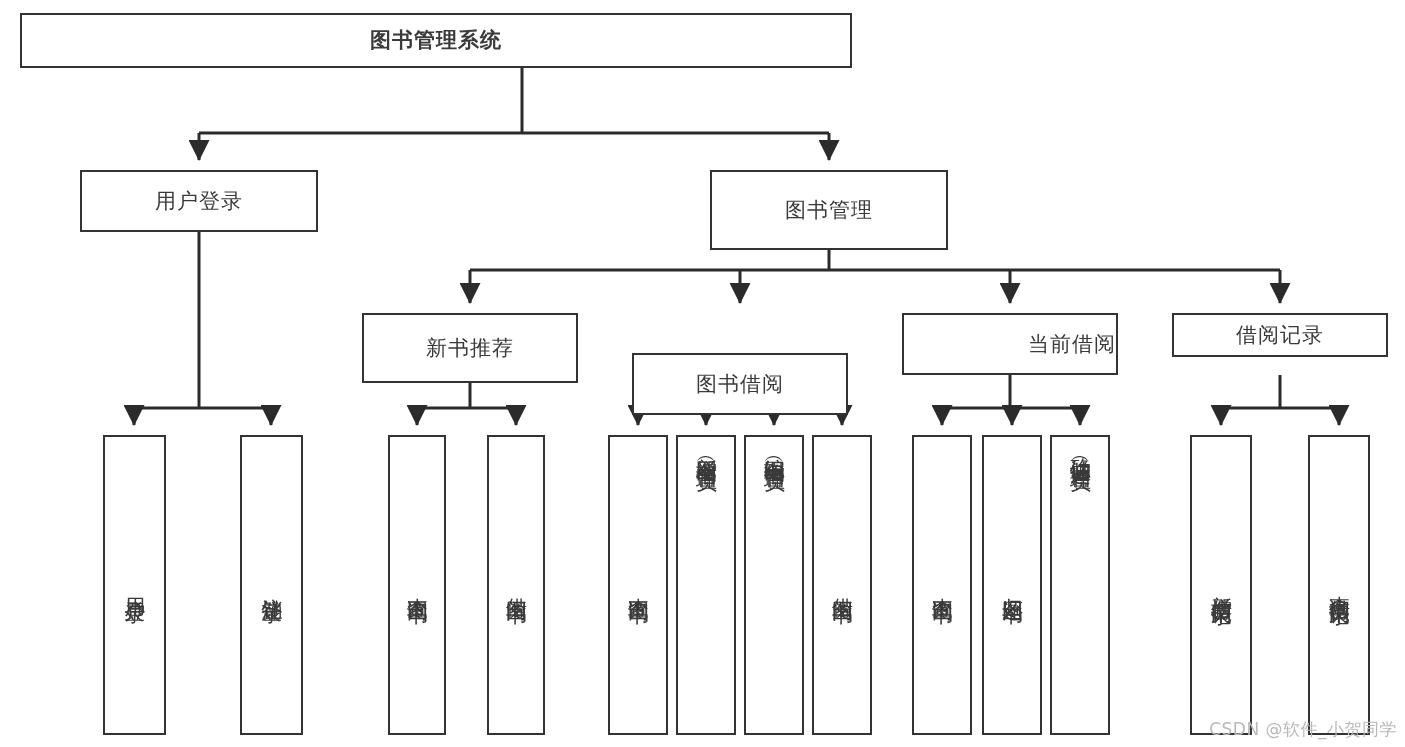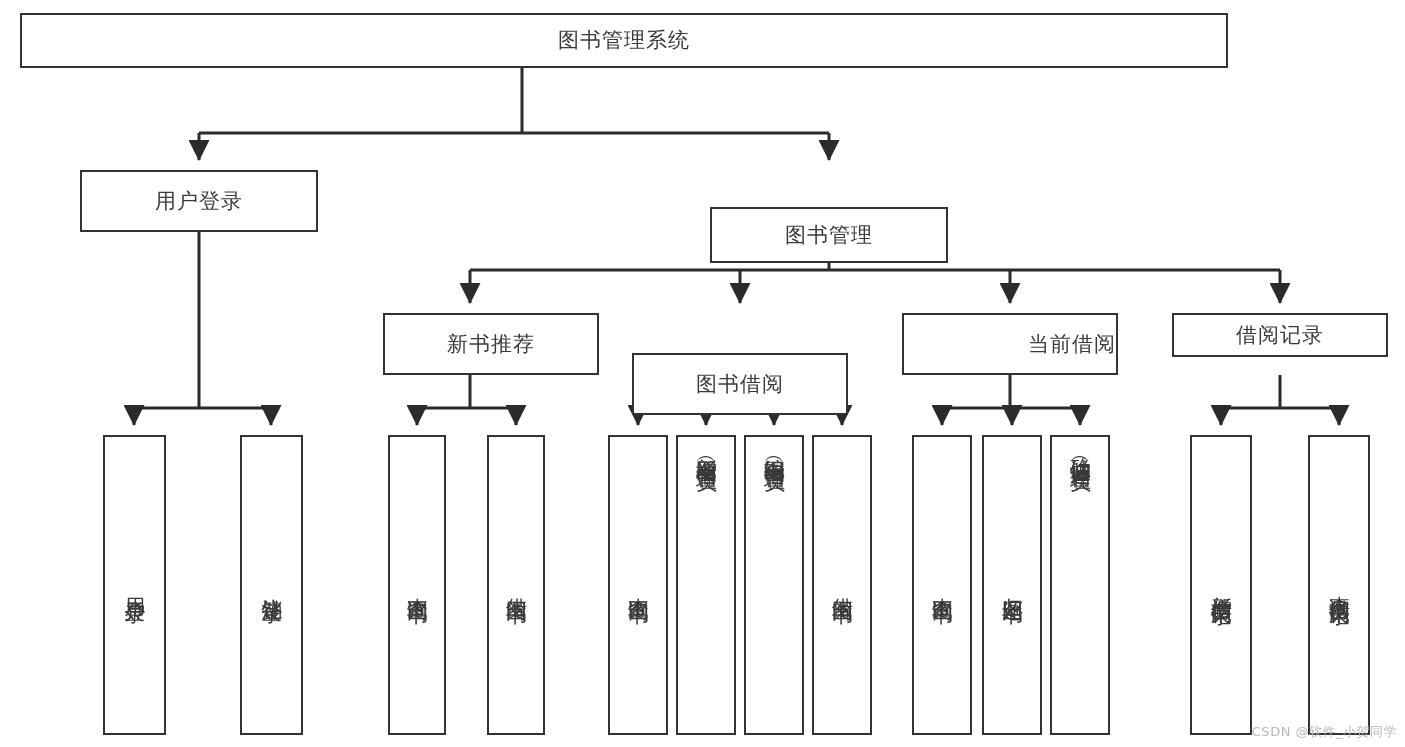--- a/index.html
+++ b/index.html
@@ -7,21 +7,21 @@
   #stage{position:relative;width:1405px;height:747px;background:#ffffff;overflow:hidden;}
   #edges{position:absolute;left:0;top:0;width:1405px;height:747px;}
   .node{position:absolute;box-sizing:border-box;background:#ffffff;border:2px solid #333333;
         display:flex;align-items:center;justify-content:center;}
   .node .lbl{color:#3a3a3a;font-size:21px;letter-spacing:1px;line-height:1.15;text-align:center;}
   .node.leaf{display:flex;align-items:center;justify-content:center;}
   .node.leaf .lbl{writing-mode:vertical-rl;text-orientation:upright;
         font-size:21px;line-height:1.38;letter-spacing:2px;text-align:center;white-space:nowrap;}
   .node.leaf.align-top{align-items:flex-start;}
   .node.leaf.align-top .lbl{padding-top:4px;}
-  #watermark{position:absolute;right:8px;bottom:6px;color:#b9b9b9;font-size:13px;
+  #watermark{position:absolute;right:8px;bottom:6px;color:#b9b9b9;font-size:17px;
         letter-spacing:0.5px;white-space:nowrap;pointer-events:none;}
 </style>
 </head>
 <body>
 
 <div id="stage">
 
   <svg id="edges" viewBox="0 0 1405 747">
     <defs>
       <marker id="arrow" viewBox="0 0 10 10" refX="9.5" refY="5" markerWidth="7" markerHeight="7" orient="auto-start-reverse">
@@ -66,32 +66,32 @@
       <path d="M 1012 408 L 1012 425" marker-end="url(#arrow)"></path>
       <path d="M 1080 408 L 1080 425" marker-end="url(#arrow)"></path>
 
       <path d="M 1280 375 L 1280 408"></path>
       <path d="M 1221 408 L 1339 408"></path>
       <path d="M 1221 408 L 1221 425" marker-end="url(#arrow)"></path>
       <path d="M 1339 408 L 1339 425" marker-end="url(#arrow)"></path>
     </g>
   </svg>
 
-  <div class="node" style="left:20px;top:13px;width:1208px;height:55px;">
+  <div class="node" style="left:20px;top:13px;width:832px;height:55px;font-weight:bold;">
     <span class="lbl">图书管理系统</span>
   </div>
 
   <div class="node" style="left:80px;top:170px;width:238px;height:62px;">
     <span class="lbl">用户登录</span>
   </div>
-  <div class="node" style="left:710px;top:170px;width:238px;height:56px;margin-top:37px;">
+  <div class="node" style="left:710px;top:170px;width:238px;height:80px;">
     <span class="lbl">图书管理</span>
   </div>
 
-  <div class="node" style="left:362px;top:313px;width:216px;height:62px;margin-left:21px;">
+  <div class="node" style="left:362px;top:313px;width:216px;height:70px;">
     <span class="lbl">新书推荐</span>
   </div>
   <div class="node" style="left:632px;top:313px;width:216px;height:62px;margin-top:40px;">
     <span class="lbl">图书借阅</span>
   </div>
   <div class="node" style="left:902px;top:313px;width:216px;height:62px;justify-content:flex-end;">
     <span class="lbl">当前借阅</span>
   </div>
   <div class="node" style="left:1172px;top:313px;width:216px;height:44px;">
     <span class="lbl">借阅记录</span>

